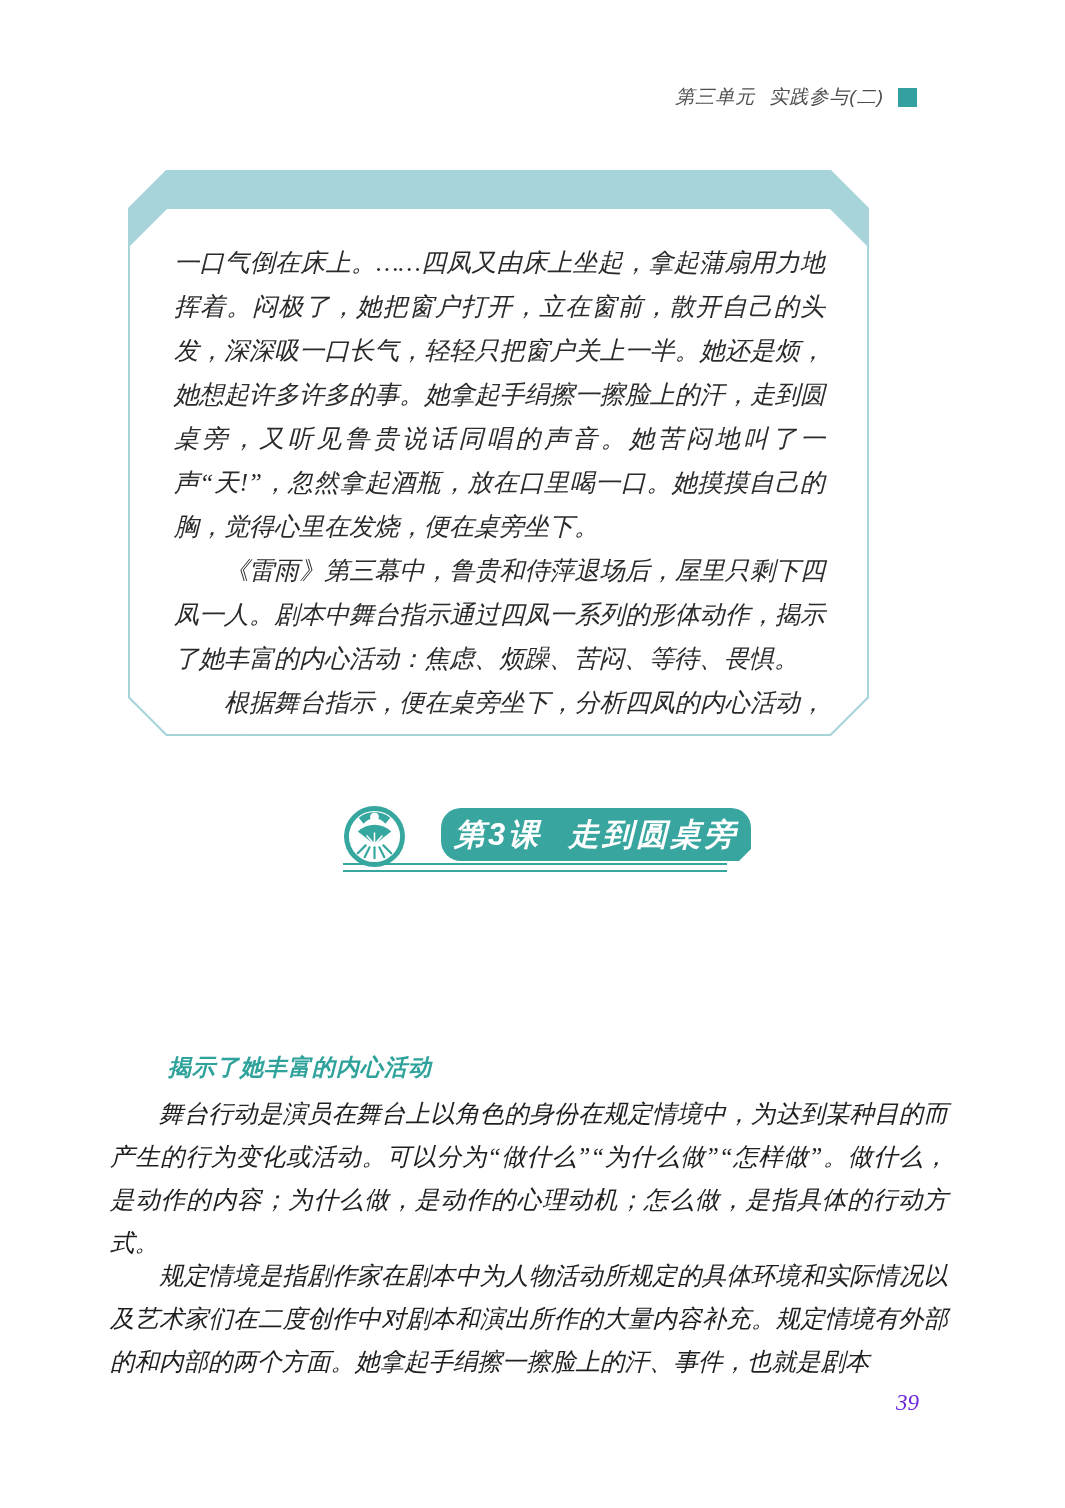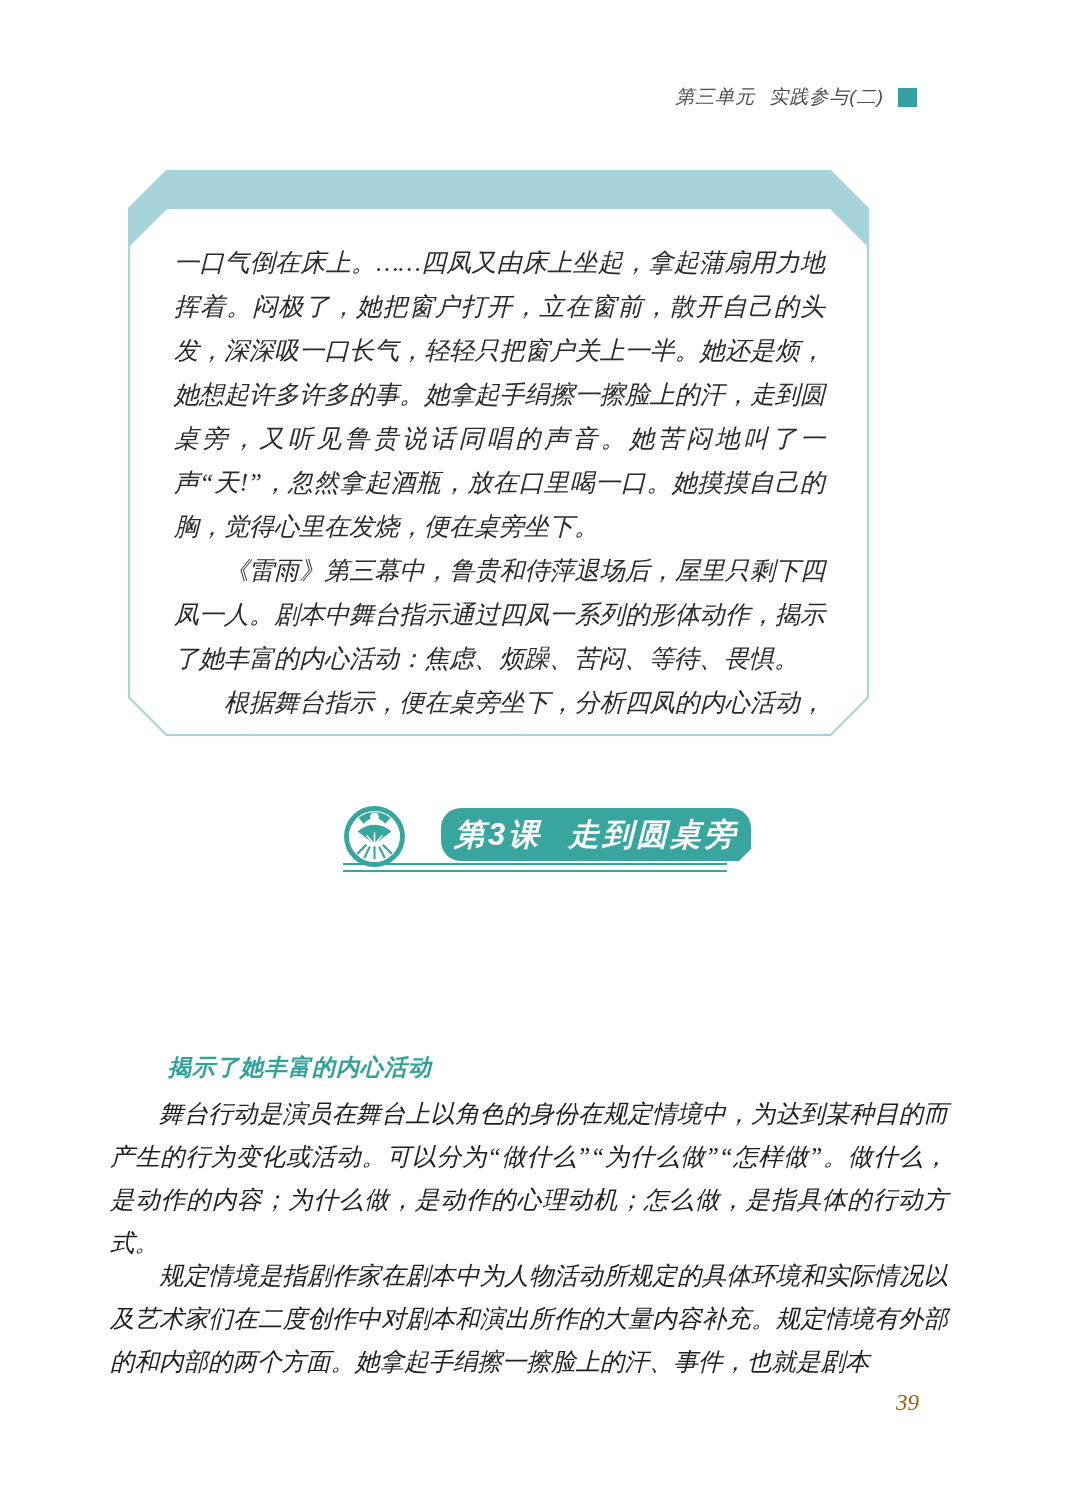--- a/index.html
+++ b/index.html
@@ -138,21 +138,21 @@
     font-size: 23px;
     color: #2fa39b;
     letter-spacing: 1px;
   }
 
   .page-number {
     position: absolute;
     right: 133px;
     top: 1390px;
     font-size: 23px;
-    color: #a16207;
+    color: #6d28d9;
   }
 </style>
 </head>
 <body>
 
 <div class="page">
 
   <div class="running-head">
     <span>第三单元</span>
     <span>实践参与(二)</span>

